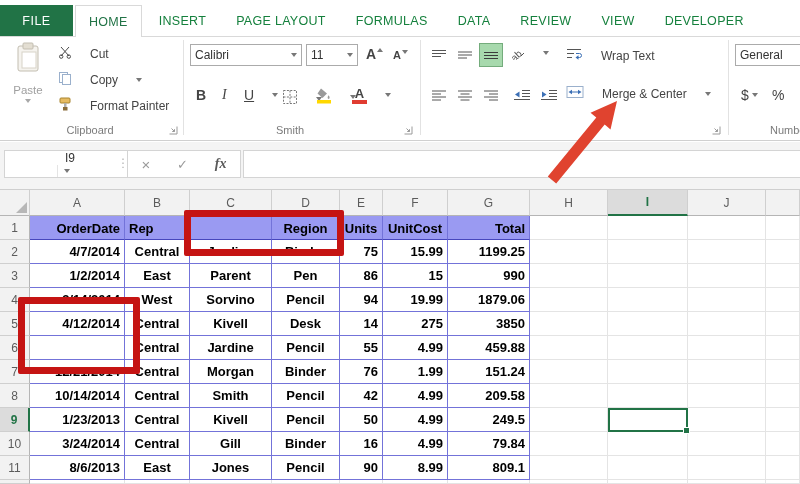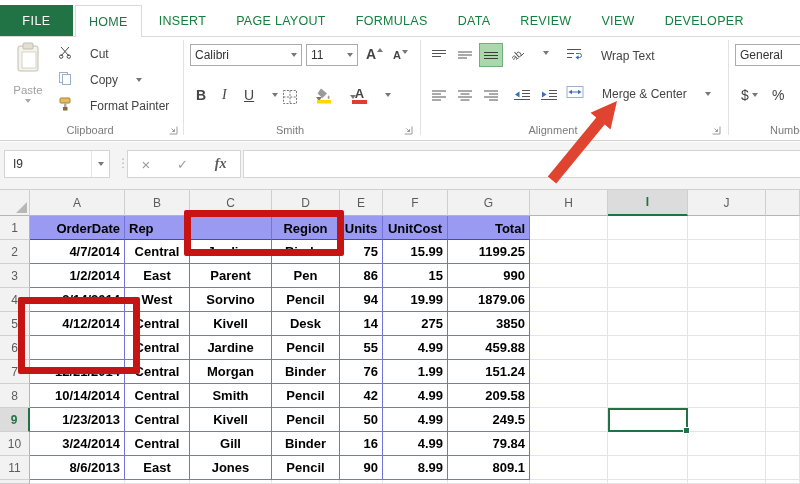--- a/index.html
+++ b/index.html
@@ -37,21 +37,21 @@
   .vbtn { position:absolute; width:24px; height:24px; display:flex; align-items:center;
     justify-content:center; border:1px solid transparent; }
   .vbtn.active { background:#a7d9ad; border-color:#74ac7c; }
   .letterA { font-weight:bold; color:#444; }
   .ubar { display:block; height:3.5px; width:15px; margin-top:-1px; }
 
   
   #fbar { position:absolute; left:0; top:142px; width:800px; height:48px;
     background:#f4f4f4; border-bottom:1px solid #cfcfcf; }
   .fbox { position:absolute; top:8px; height:28px; background:#fff; border:1px solid #d4d4d4; }
-  #namebox { left:4px; width:106px; display:flex; align-items:center; font-size:12px; color:#333; }
+  #namebox { left:4px; width:124px; display:flex; align-items:center; font-size:12px; color:#333;flex-direction:column; }
   #namebox .val { padding-left:8px; flex:1; }
   #namebox .cwrap { width:18px; height:100%; display:flex; align-items:center;
     justify-content:center; border-left:1px solid #e4e4e4; }
   #fdots { position:absolute; left:117px; top:14px; color:#b5b5b5; font-size:12px; }
   #fxbox { left:127px; width:114px; display:flex; align-items:center;
     justify-content:space-around; color:#9a9a9a; }
   #fxbox .fx { font-family:"Liberation Serif", serif; font-style:italic;
     font-size:14px; color:#5a5a5a; font-weight:bold; }
   #finput { left:243px; width:557px; border-right:none; font-size:12px; color:#333;
     display:flex; align-items:center; padding-left:6px; }
@@ -283,21 +283,20 @@
       <span>
         <svg width="18" height="14">
             <rect x="1" y="1.5" width="16" height="11" fill="#fff" stroke="#9ab0cc"></rect>
             <path d="M5.5 7 H12.5" stroke="#3b6fb5"></path>
             <path d="M2.5 7 L6 4.8 V9.2 Z M15.5 7 L12 4.8 V9.2 Z" fill="#3b6fb5"></path>
           </svg>
       </span>
       <span>Merge &amp; Center</span>
       <span class="car"></span>
     </div>
-    <div class="glabel" style="left:485px;width:136px">Alignment</div>
     <div class="rbtn" style="left:711px;top:88px">
       <svg width="10" height="10">
           <path d="M1.5 9 h7.5 M9 1.5 v7.5" stroke="#9a9a9a" fill="none"></path>
           <path d="M3.5 3.5 l3 3 M6.5 4.2 v2.3 h-2.3" stroke="#9a9a9a" fill="none"></path>
         </svg>
     </div>
 
     <div class="combo" style="left:735px;top:7px;width:86px">
       <span>General</span>
       <span class="car"></span>

